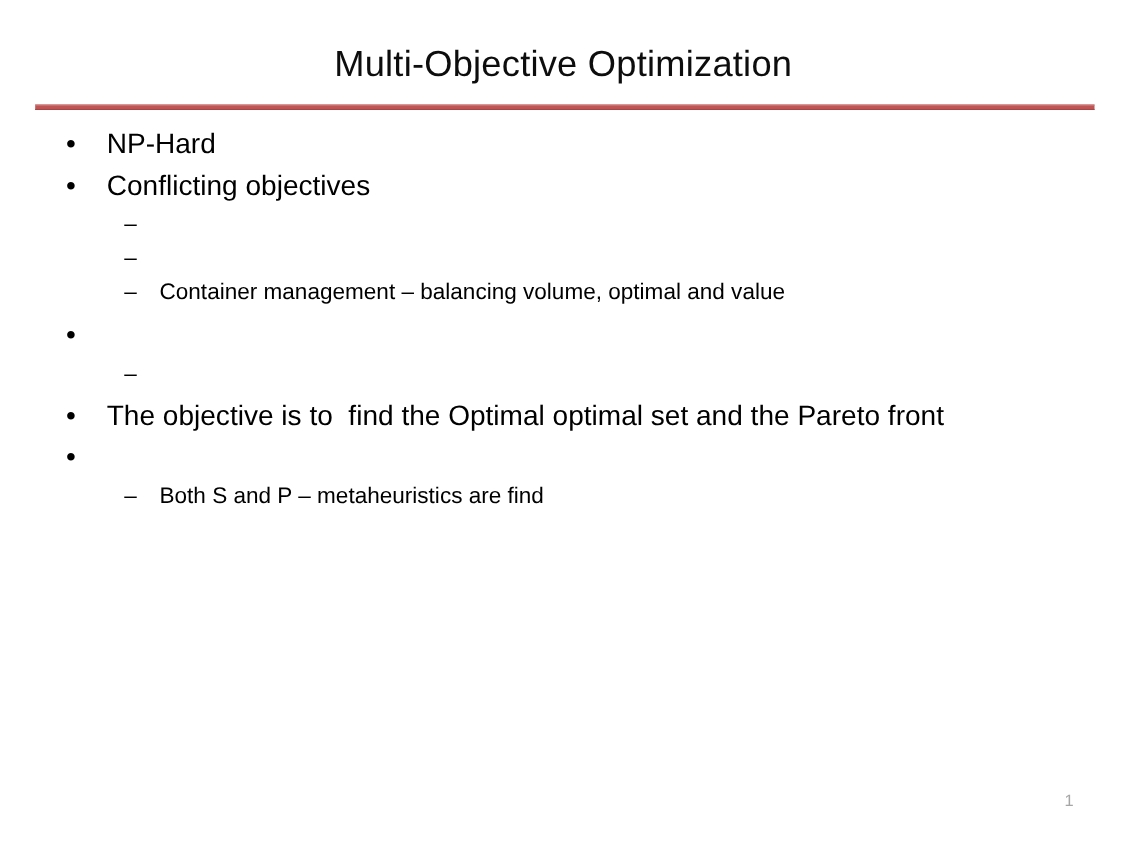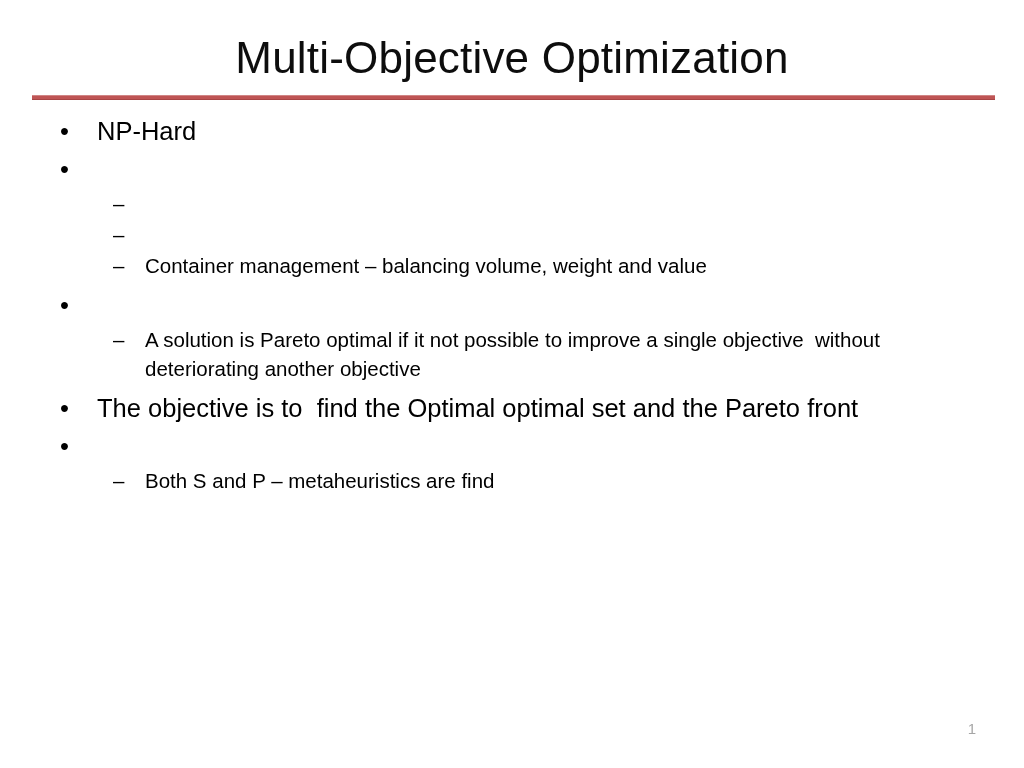--- a/index.html
+++ b/index.html
@@ -24,21 +24,21 @@
 
   
   .title-area {
     position: absolute;
     left: 0;
     top: 38px;
     width: 1024px;
     text-align: center;
   }
   .slide-title {
-    font-size: 44px;
+    font-size: 33px;
     font-weight: 400;
     line-height: 40px;
     letter-spacing: 0.2px;
     color: #0d0d0d;
     white-space: nowrap;
   }
 
   .title-rule {
     position: absolute;
     left: 32px;
@@ -132,38 +132,38 @@
 
   <div class="title-rule"></div>
 
   <div class="body-area">
       <div class="bullet lvl1">
         <span class="marker">•</span>
         <span class="btext">NP-Hard</span>
       </div>
       <div class="bullet lvl1">
         <span class="marker">•</span>
+        <span class="btext">Conflicting objectives</span>
       </div>
       <div class="bullet lvl2">
         <span class="marker">–</span>
       </div>
       <div class="bullet lvl2">
         <span class="marker">–</span>
       </div>
       <div class="bullet lvl2">
         <span class="marker">–</span>
-        <span class="btext">Container management – balancing volume, weight and value</span>
+        <span class="btext">Container management – balancing volume, optimal and value</span>
       </div>
       <div class="gap-sm"></div>
       <div class="bullet lvl1">
         <span class="marker">•</span>
       </div>
       <div class="bullet lvl2">
         <span class="marker">–</span>
-        <span class="btext">A solution is Pareto optimal if it not possible to improve a single objective  without  deteriorating another objective</span>
       </div>
       <div class="gap-sm"></div>
       <div class="bullet lvl1">
         <span class="marker">•</span>
         <span class="btext">The objective is to  find the Optimal optimal set and the Pareto front</span>
       </div>
       <div class="bullet lvl1">
         <span class="marker">•</span>
       </div>
       <div class="bullet lvl2">

